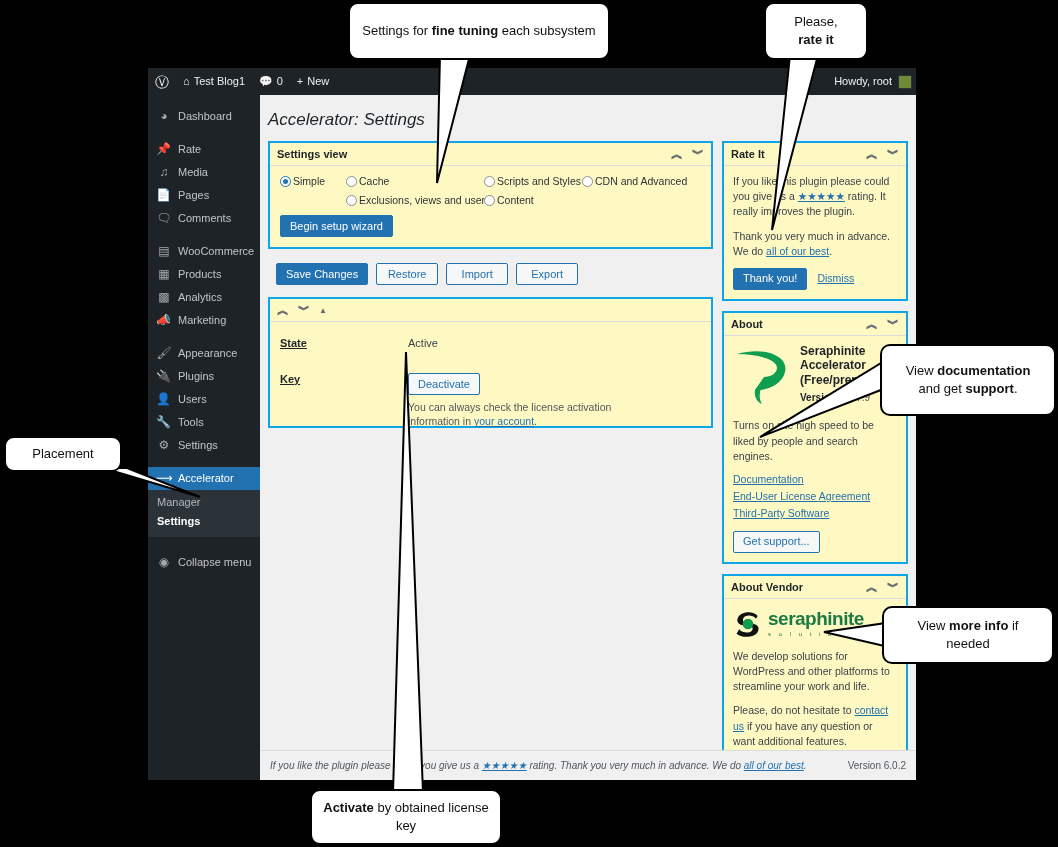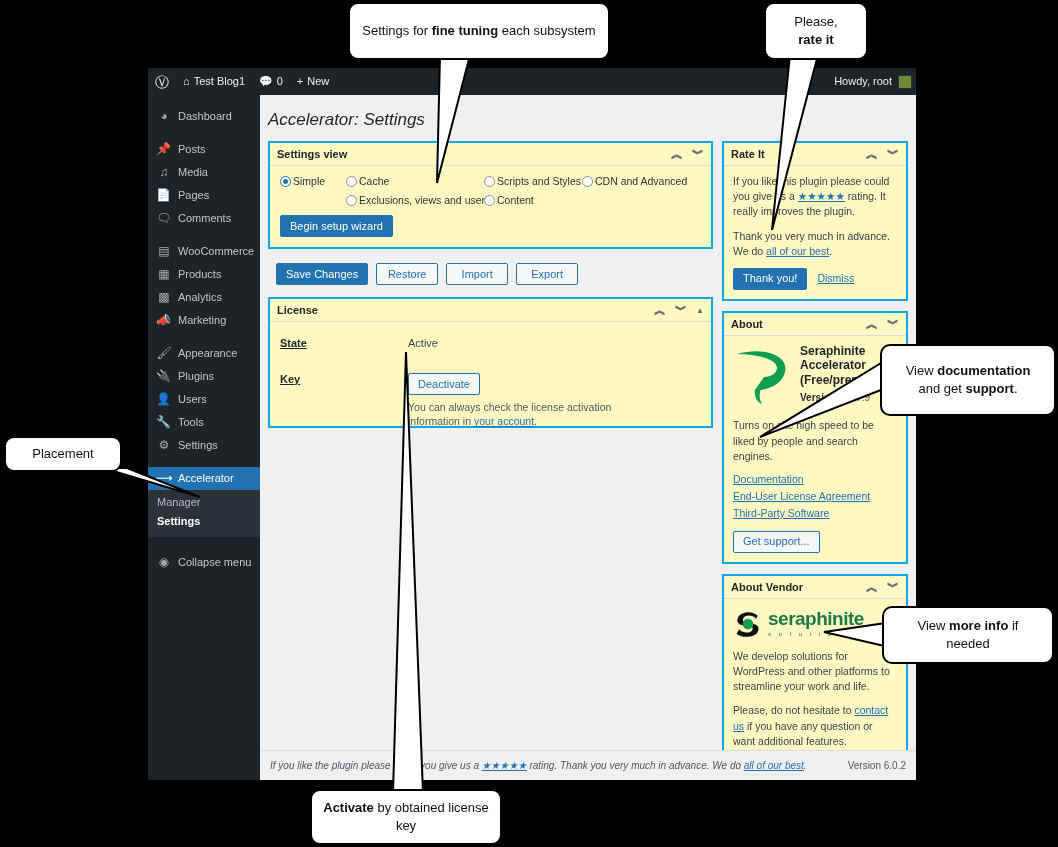--- a/index.html
+++ b/index.html
@@ -205,21 +205,21 @@
 
     <div class="wp-sidebar">
       <div class="menu-gap"></div>
       <div class="menu-item">
         <span class="mi-ico">◕</span>
         <span>Dashboard</span>
       </div>
       <div class="menu-gap"></div>
       <div class="menu-item">
         <span class="mi-ico">📌</span>
-        <span>Posts</span>
+        <span>Rate</span>
       </div>
       <div class="menu-item">
         <span class="mi-ico">♫</span>
         <span>Media</span>
       </div>
       <div class="menu-item">
         <span class="mi-ico">📄</span>
         <span>Pages</span>
       </div>
       <div class="menu-item">
@@ -332,21 +332,20 @@
 
           <div class="btn-row">
             <span class="btn btn-primary">Save Changes</span>
             <span class="btn btn-secondary">Restore</span>
             <span class="btn btn-secondary">Import</span>
             <span class="btn btn-secondary">Export</span>
           </div>
 
           <div class="panel">
             <div class="panel-hd">
-              <span class="hd-title">License</span>
               <span class="hd-ctrls">
                 <span class="chev">︽</span>
                 <span class="chev">︾</span>
                 <span class="hd-pin">▲</span>
               </span>
             </div>
             <div class="panel-bd" style="height:104px;">
               <div class="lic-row">
                 <span class="lic-label">State</span>
                 <span class="lic-val">Active</span>

